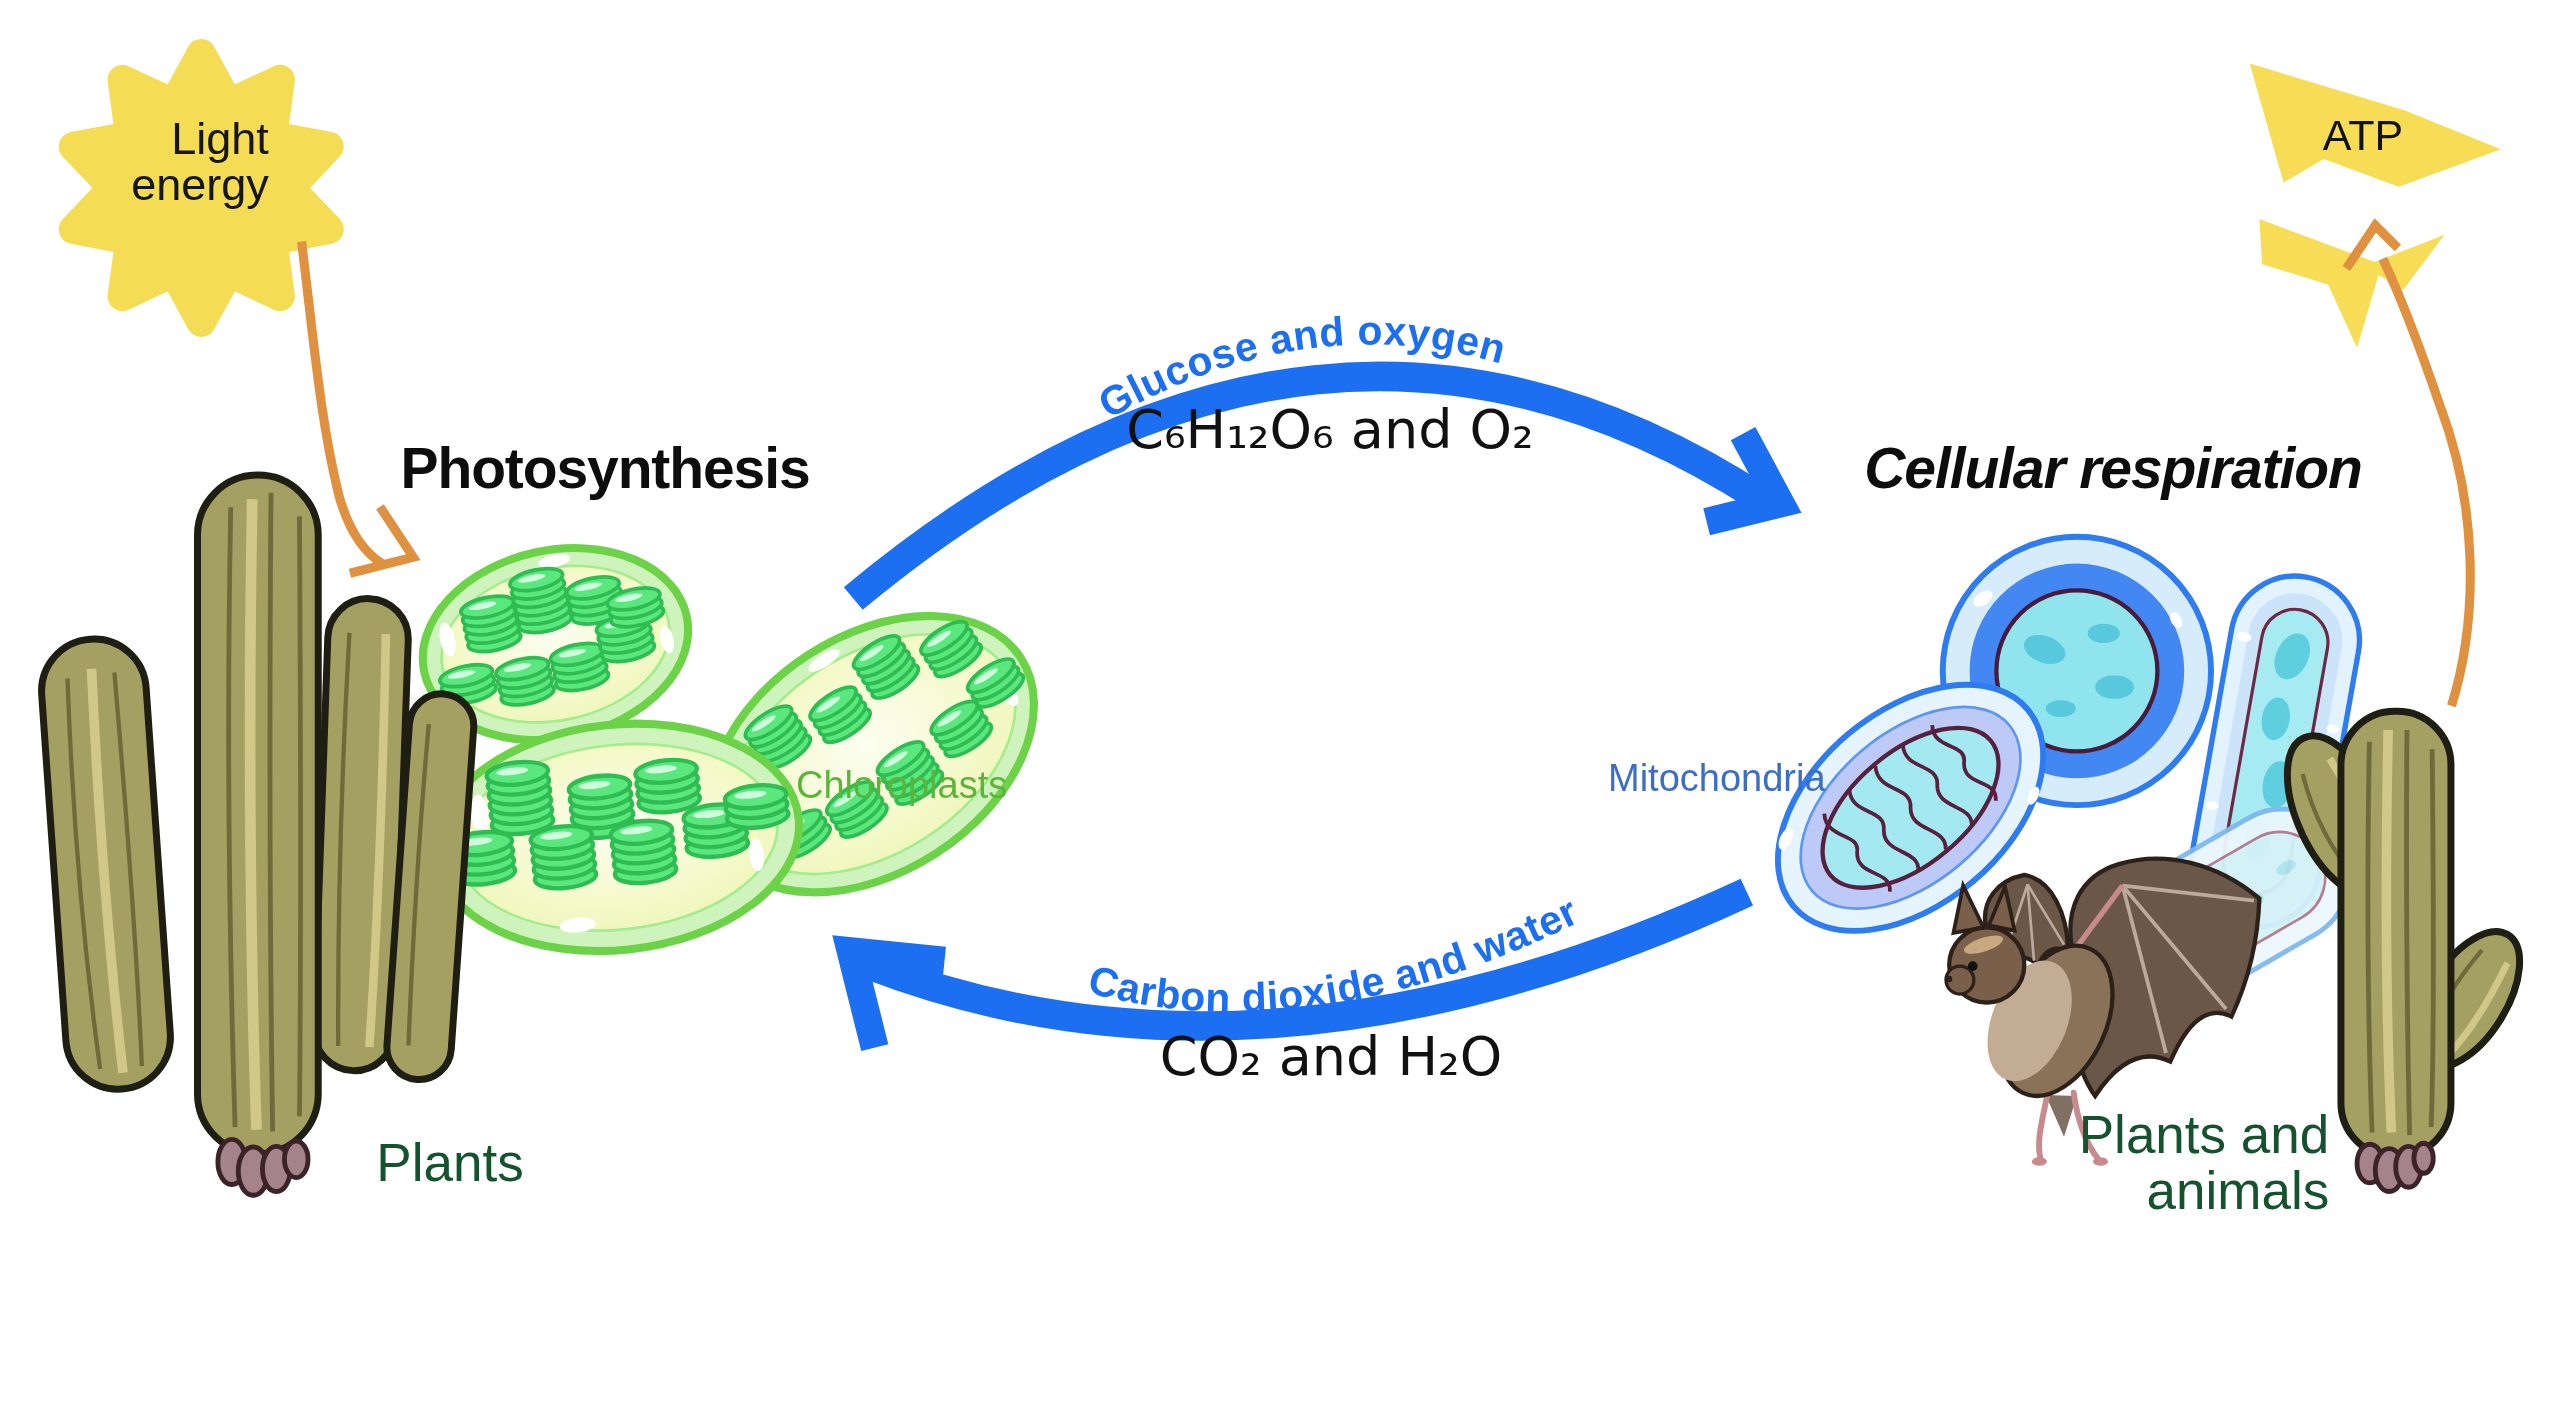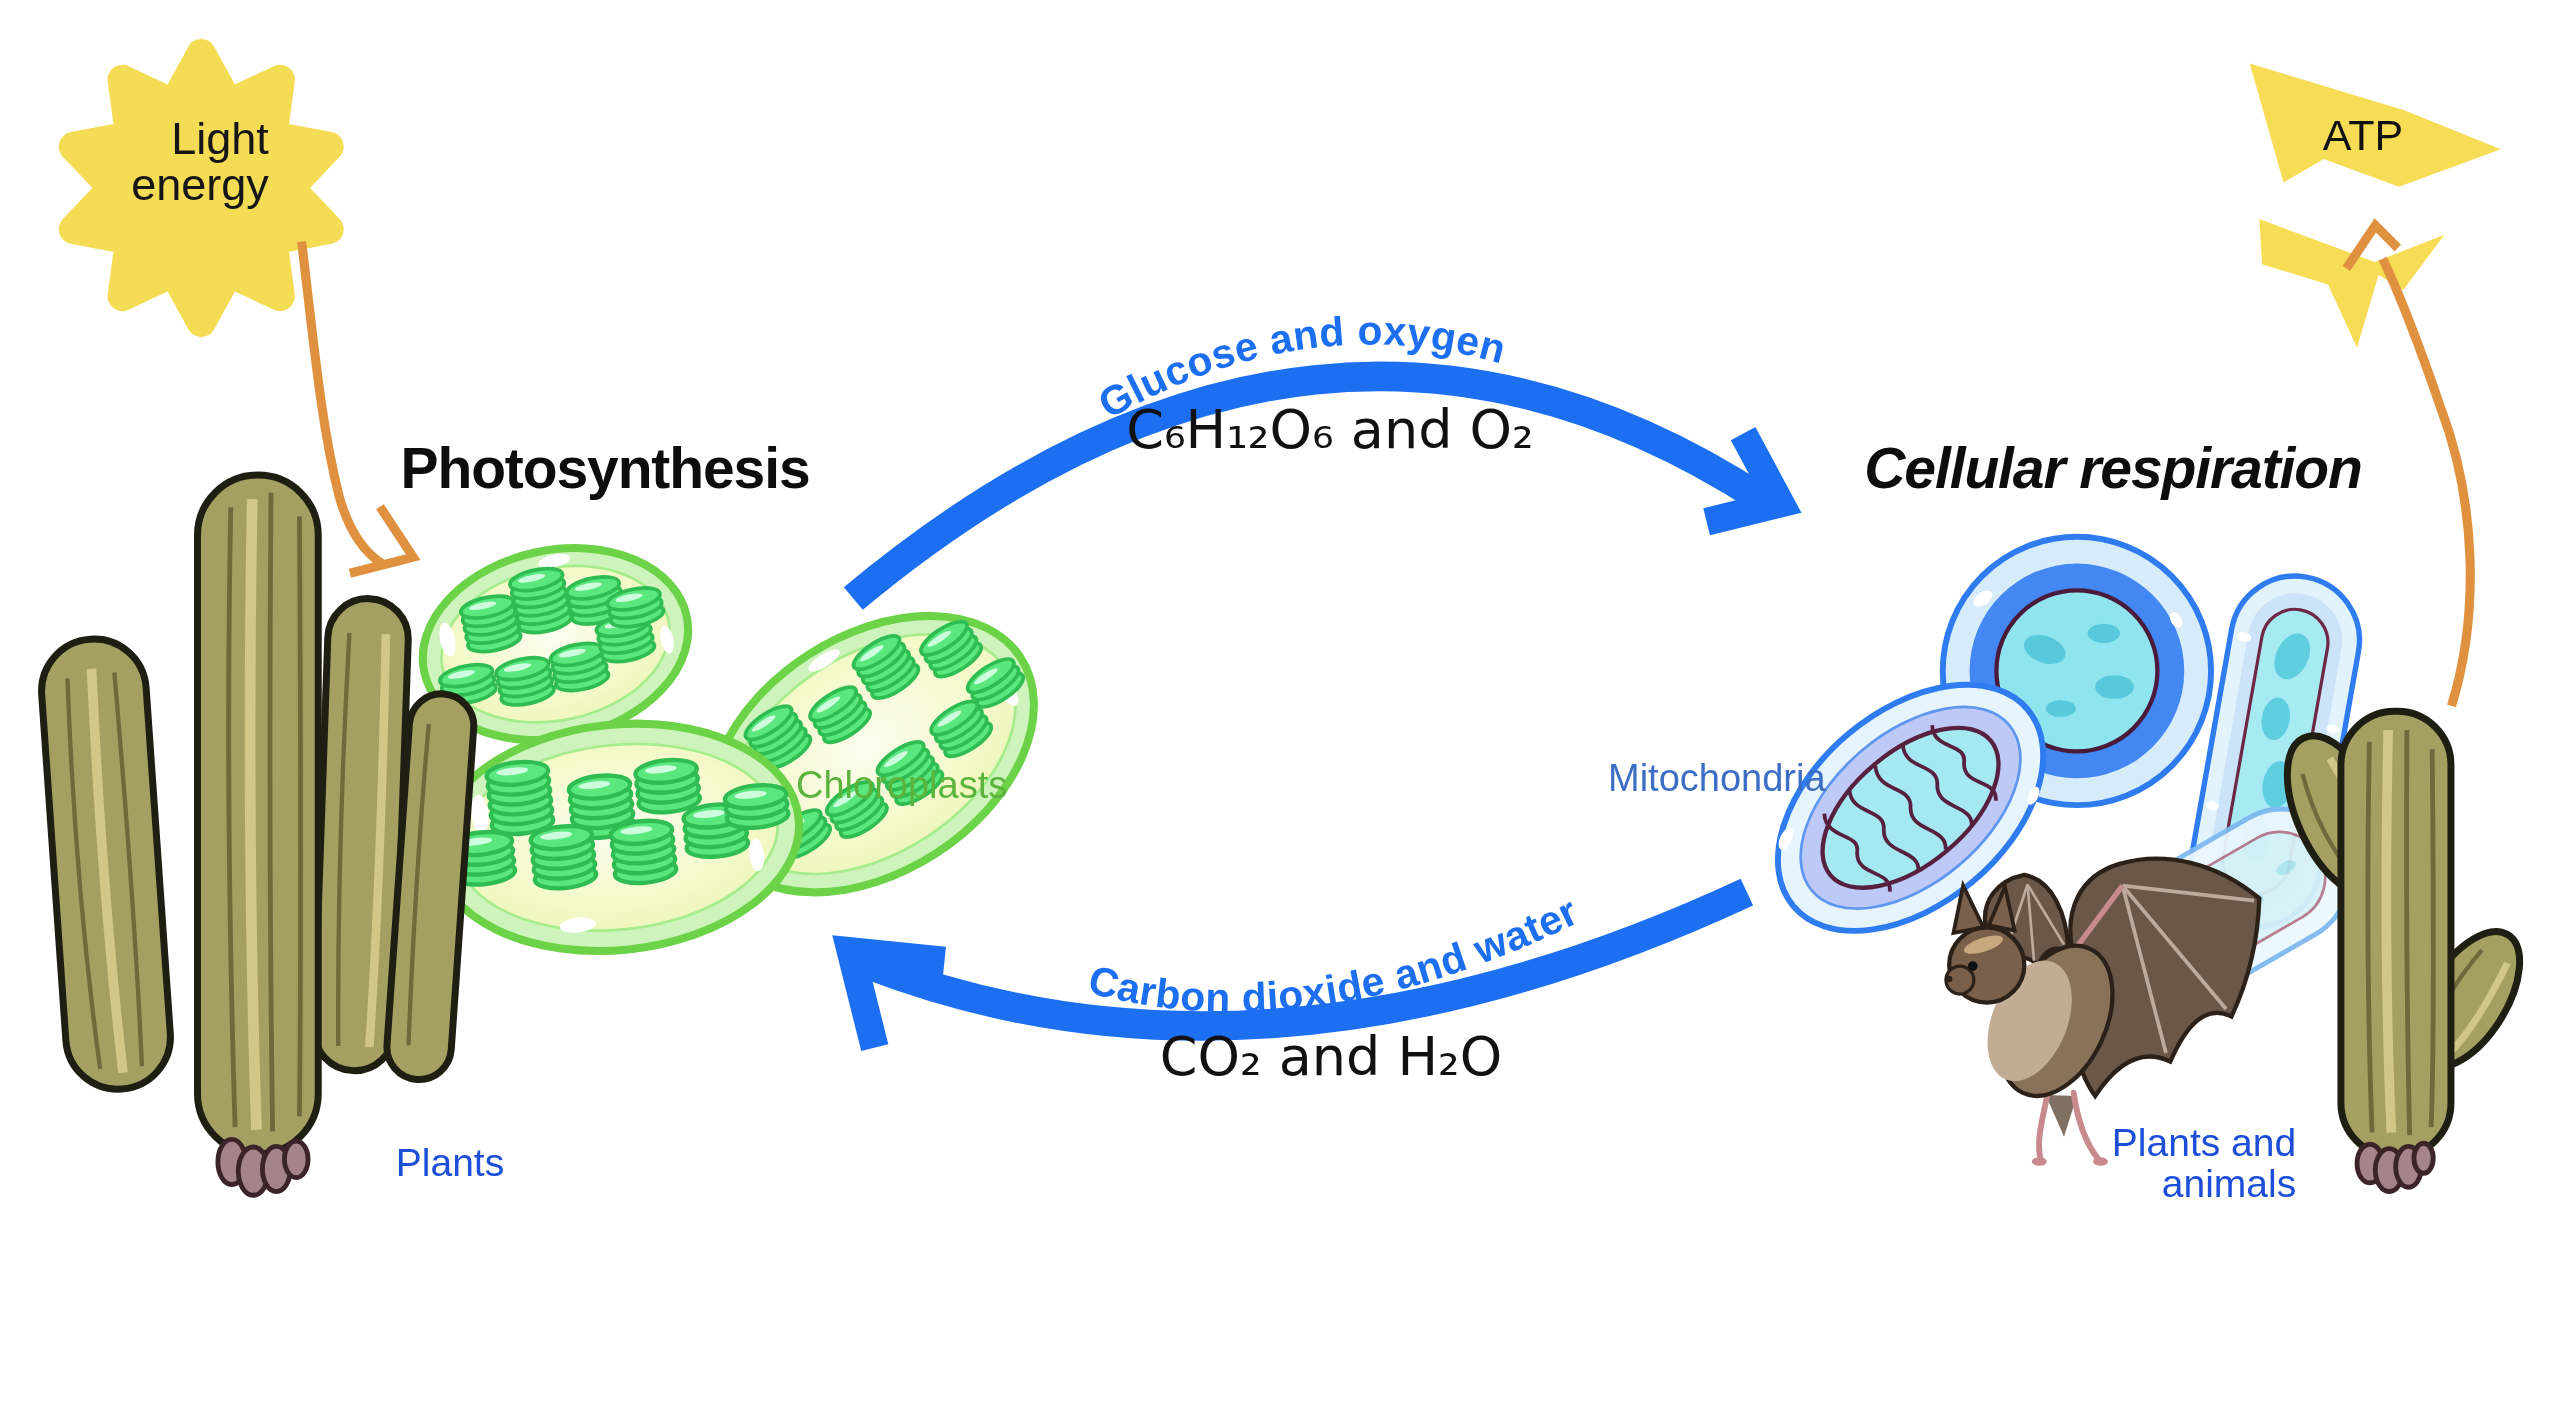--- a/index.html
+++ b/index.html
@@ -18,21 +18,21 @@
   .t-atp      { left:2363px; top:135px;  font-size:43px; font-weight:400; color:#111111; }
   .t-title    { font-size:57px; font-weight:700; letter-spacing:-1.1px; color:#0d0d0d; }
   .t-photo    { left:605px; top:468px; }
   .t-cell     { left:2113px; top:468px;font-style:italic; }
   .t-formula  { font-family:"DejaVu Sans",sans-serif; font-size:54px; font-weight:400; color:#111111; }
   .t-f1       { left:1330px; top:429px; }
   .t-f2       { left:1288px; top:1056px;margin-left:43px; }
   .t-organ    { font-size:38px; font-weight:400; transform:translateY(-50%); }
   .t-chloro   { left:796px; top:785px; color:#5CB43C; }
   .t-mito     { left:1608px; top:778px; color:#3B6EC4; }
-  .t-side     { font-size:39px; font-weight:400; line-height:1.06; color:#1d4ed8; }
+  .t-side     { font-size:53px; font-weight:400; line-height:1.06; color:#14532d; }
   .t-plants   { left:450px;  top:1163px; }
   .t-planim   { left:2204px; top:1163px; }
 </style>
 </head>
 <body>
 
 <div class="stage">
 
 <svg width="2576" height="1424" viewBox="0 0 4800 2653" xmlns="http://www.w3.org/2000/svg">
   <defs>

